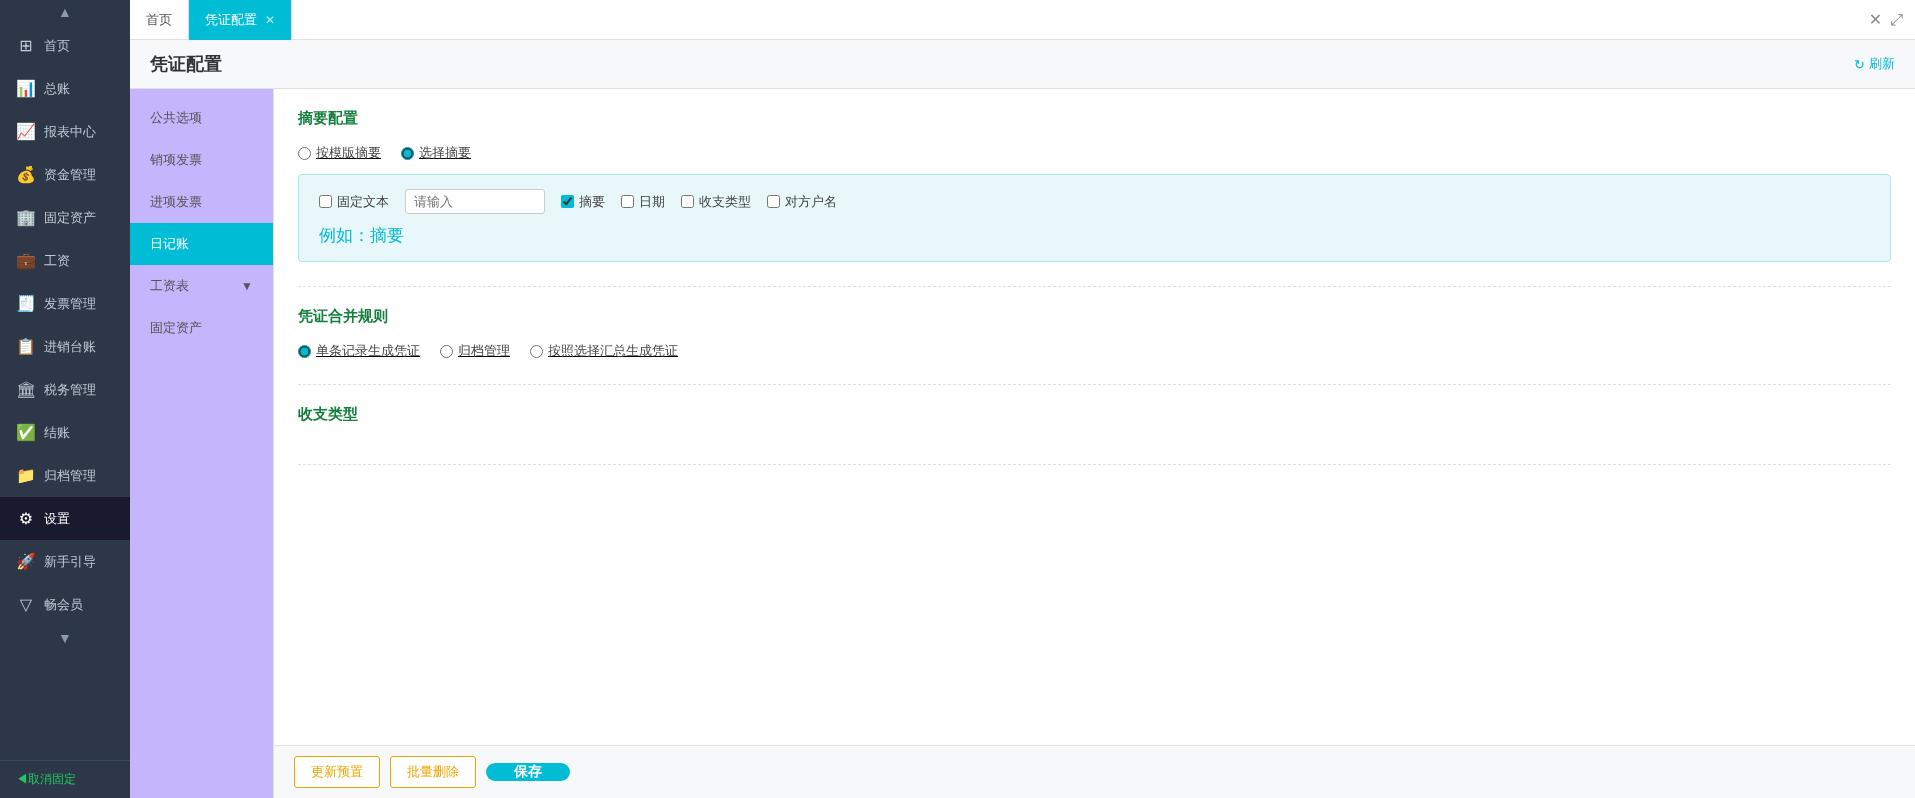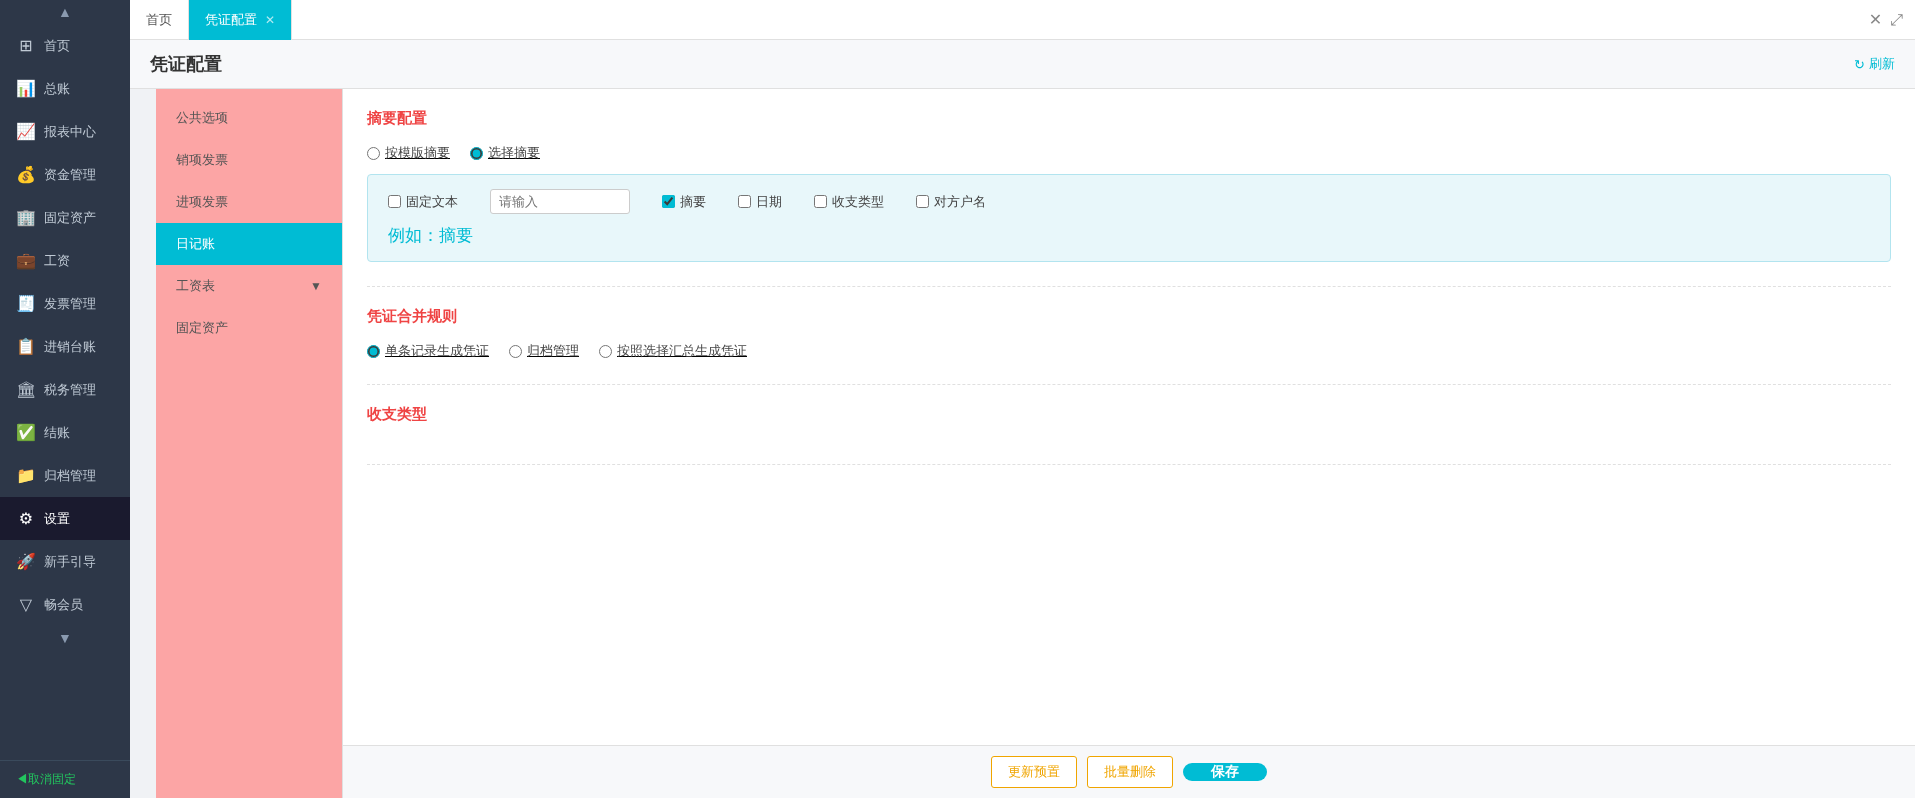--- a/index.html
+++ b/index.html
@@ -129,28 +129,27 @@
 
     
     .content-layout {
       display: flex;
       flex: 1;
       overflow: hidden;
     }
 
     
     .left-nav {
-      width: 187px;
-      background: #fca5a5;
+      width: 144px;
+      background: #c4b5fd;
       border-right: 1px solid #e0e0e0;
       flex-shrink: 0;
       padding-top: 8px;
       display: flex;
       flex-direction: column;
-      margin-left: 26px;
     }
     .left-nav-item {
       padding: 12px 20px;
       cursor: pointer;
       color: #555;
       font-size: 13px;
       position: relative;
       display: flex;
       align-items: center;
       justify-content: space-between;
@@ -174,21 +173,21 @@
     .section {
       margin-bottom: 0;
       padding-bottom: 24px;
       border-bottom: 1px dashed #e0e0e0;
       margin-bottom: 20px;
     }
     .section:last-child { border-bottom: none; }
     .section-title {
       font-size: 15px;
       font-weight: 600;
-      color: #ef4444;
+      color: #15803d;
       margin-bottom: 16px;
     }
 
     
     .option-row {
       display: flex;
       align-items: center;
       gap: 20px;
       flex-wrap: wrap;
       text-decoration: underline;
@@ -210,21 +209,21 @@
     .summary-box {
       background: #e8f7fa;
       border: 1px solid #b2e4ef;
       border-radius: 4px;
       padding: 14px 20px;
       margin-top: 12px;
     }
     .summary-box-row {
       display: flex;
       align-items: center;
-      gap: 32px;
+      gap: 16px;
       flex-wrap: wrap;
     }
     .fixed-text-input {
       border: 1px solid #ccc;
       border-radius: 3px;
       padding: 4px 8px;
       font-size: 13px;
       width: 140px;
       color: #aaa;
       outline: none;
@@ -239,21 +238,21 @@
     .bottom-actions {
       position: absolute;
       bottom: 0;
       right: 0;
       left: 0;
       background: #f7f8fa;
       border-top: 1px solid #e0e0e0;
       padding: 10px 20px;
       display: flex;
       align-items: center;
-      justify-content: center;
+      justify-content: flex-start;
       gap: 10px;
     }
     .btn-update {
       padding: 6px 16px;
       border: 1px solid #f0a500;
       color: #f0a500;
       background: #fff;
       border-radius: 3px;
       cursor: pointer;
       font-size: 13px;

